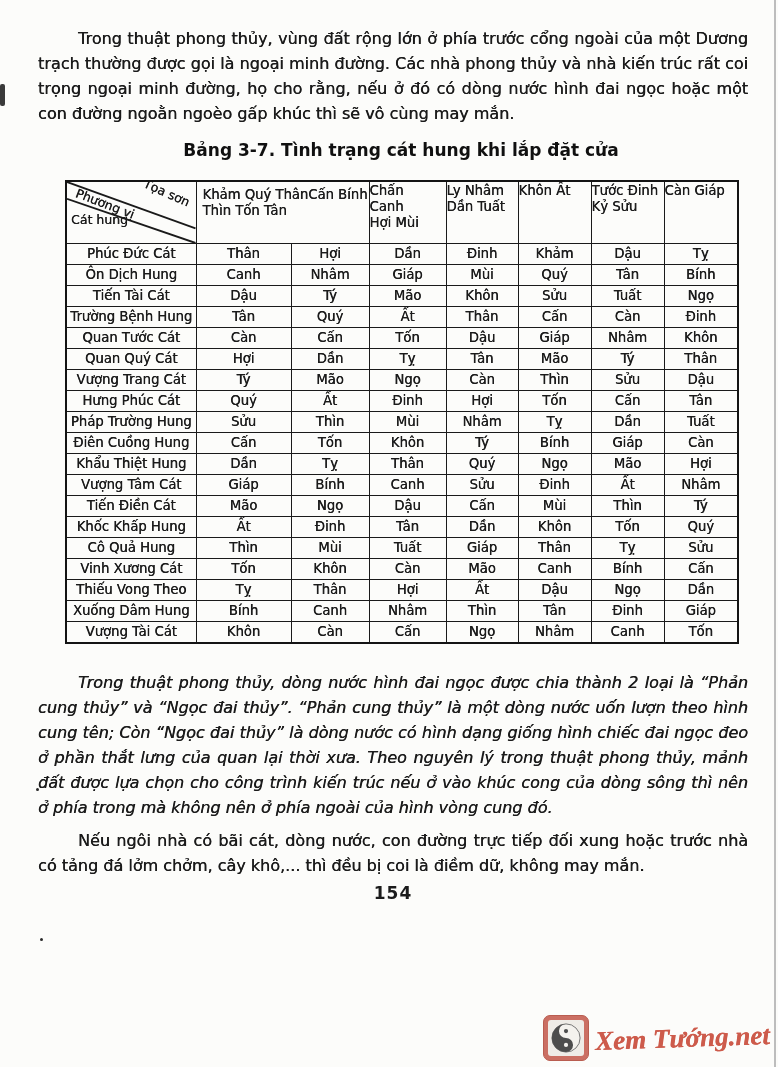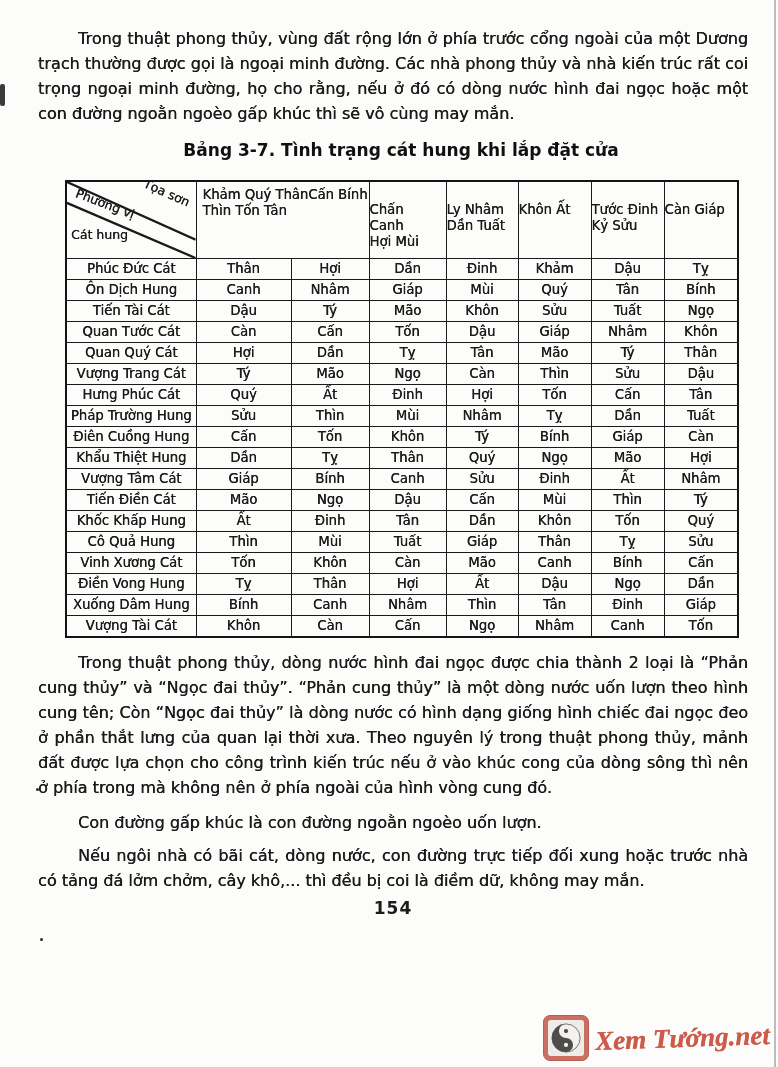--- a/index.html
+++ b/index.html
@@ -25,37 +25,37 @@
     border-collapse:collapse;table-layout:fixed;width:672px;
     border:2px solid #141414;
   }
   table.cat-hung th, table.cat-hung td{
     border:1.6px solid #1a1a1a;
     font-size:13.2px;line-height:16px;
     text-align:center;padding:0;
     text-shadow:0.3px 0 #1b1b1b;
     overflow:hidden;white-space:nowrap;
   }
-  table.cat-hung thead th{height:56px;vertical-align:top;padding-top:20px;font-weight:normal;}
+  table.cat-hung thead th{height:56px;vertical-align:top;padding-top:1px;font-weight:normal;}
   table.cat-hung tbody td{height:20px;}
   .corner-cell{position:relative;padding:0 !important;}
   .corner-cell svg{position:absolute;left:0;top:0;width:100%;height:100%;}
   .corner-lbl{position:absolute;font-size:12.5px;text-shadow:0.3px 0 #1b1b1b;white-space:nowrap;}
   .corner-top{right:5px;top:3px;transform:rotate(24deg);}
   .corner-mid{left:7px;top:14px;transform:rotate(21deg);}
   .corner-bot{left:4px;bottom:15px;}
   .merged-head{padding:5px 4px 0 6px !important;}
   .mh-flex{display:flex;justify-content:space-between;align-items:flex-start;}
   .mh-left{text-align:center;}
   .hl{text-align:left;}
   .page-number{
     text-align:center;font-weight:bold;font-size:17px;margin-top:5px;
     letter-spacing:1px;
   }
-  .para2{margin-top:12px;}
+  .para2{margin-top:26px;font-style:italic;}
   .para3{margin-top:10px;text-align:left;}
   .para4{margin-top:8px;}
   
   .watermark{
     position:absolute;right:8px;bottom:6px;
     display:flex;align-items:center;gap:6px;
   }
   .yy-box{
     width:44px;height:44px;border-radius:7px;
     background:#cb6f63;border:1px solid #b95d50;
@@ -166,20 +166,30 @@
             <td>Tiến Tài Cát</td>
             <td>Dậu</td>
             <td>Tý</td>
             <td>Mão</td>
             <td>Khôn</td>
             <td>Sửu</td>
             <td>Tuất</td>
             <td>Ngọ</td>
           </tr>
           <tr>
+            <td>Trường Bệnh Hung</td>
+            <td>Tân</td>
+            <td>Quý</td>
+            <td>Ất</td>
+            <td>Thân</td>
+            <td>Cấn</td>
+            <td>Càn</td>
+            <td>Đinh</td>
+          </tr>
+          <tr>
             <td>Quan Tước Cát</td>
             <td>Càn</td>
             <td>Cấn</td>
             <td>Tốn</td>
             <td>Dậu</td>
             <td>Giáp</td>
             <td>Nhâm</td>
             <td>Khôn</td>
           </tr>
           <tr>
@@ -286,21 +296,21 @@
             <td>Vinh Xương Cát</td>
             <td>Tốn</td>
             <td>Khôn</td>
             <td>Càn</td>
             <td>Mão</td>
             <td>Canh</td>
             <td>Bính</td>
             <td>Cấn</td>
           </tr>
           <tr>
-            <td>Điền Vong Hung</td>
+            <td>Thiếu Vong Theo</td>
             <td>Tỵ</td>
             <td>Thân</td>
             <td>Hợi</td>
             <td>Ất</td>
             <td>Dậu</td>
             <td>Ngọ</td>
             <td>Dần</td>
           </tr>
           <tr>
             <td>Xuống Dâm Hung</td>
@@ -320,21 +330,20 @@
             <td>Ngọ</td>
             <td>Nhâm</td>
             <td>Canh</td>
             <td>Tốn</td>
           </tr>
         </tbody>
     </table>
   </div>
 
   <p class="body-text para2">Trong thuật phong thủy, dòng nước hình đai ngọc được chia thành 2 loại là “Phản cung thủy” và “Ngọc đai thủy”. “Phản cung thủy” là một dòng nước uốn lượn theo hình cung tên; Còn “Ngọc đai thủy” là dòng nước có hình dạng giống hình chiếc đai ngọc đeo ở phần thắt lưng của quan lại thời xưa. Theo nguyên lý trong thuật phong thủy, mảnh đất được lựa chọn cho công trình kiến trúc nếu ở vào khúc cong của dòng sông thì nên ở phía trong mà không nên ở phía ngoài của hình vòng cung đó.</p>
-  <p class="body-text para3">Con đường gấp khúc là con đường ngoằn ngoèo uốn lượn.</p>
   <p class="body-text para4">Nếu ngôi nhà có bãi cát, dòng nước, con đường trực tiếp đối xung hoặc trước nhà có tảng đá lởm chởm, cây khô,... thì đều bị coi là điềm dữ, không may mắn.</p>
 
   <div class="page-number">154</div>
 </div>
 
 <div class="watermark">
   <div class="yy-box">
     <div class="yy-inner">
       <svg width="30" height="30" viewBox="0 0 100 100">
         <circle cx="50" cy="50" r="47" fill="#f4f2ee" stroke="#6a6a6a" stroke-width="3"></circle>

